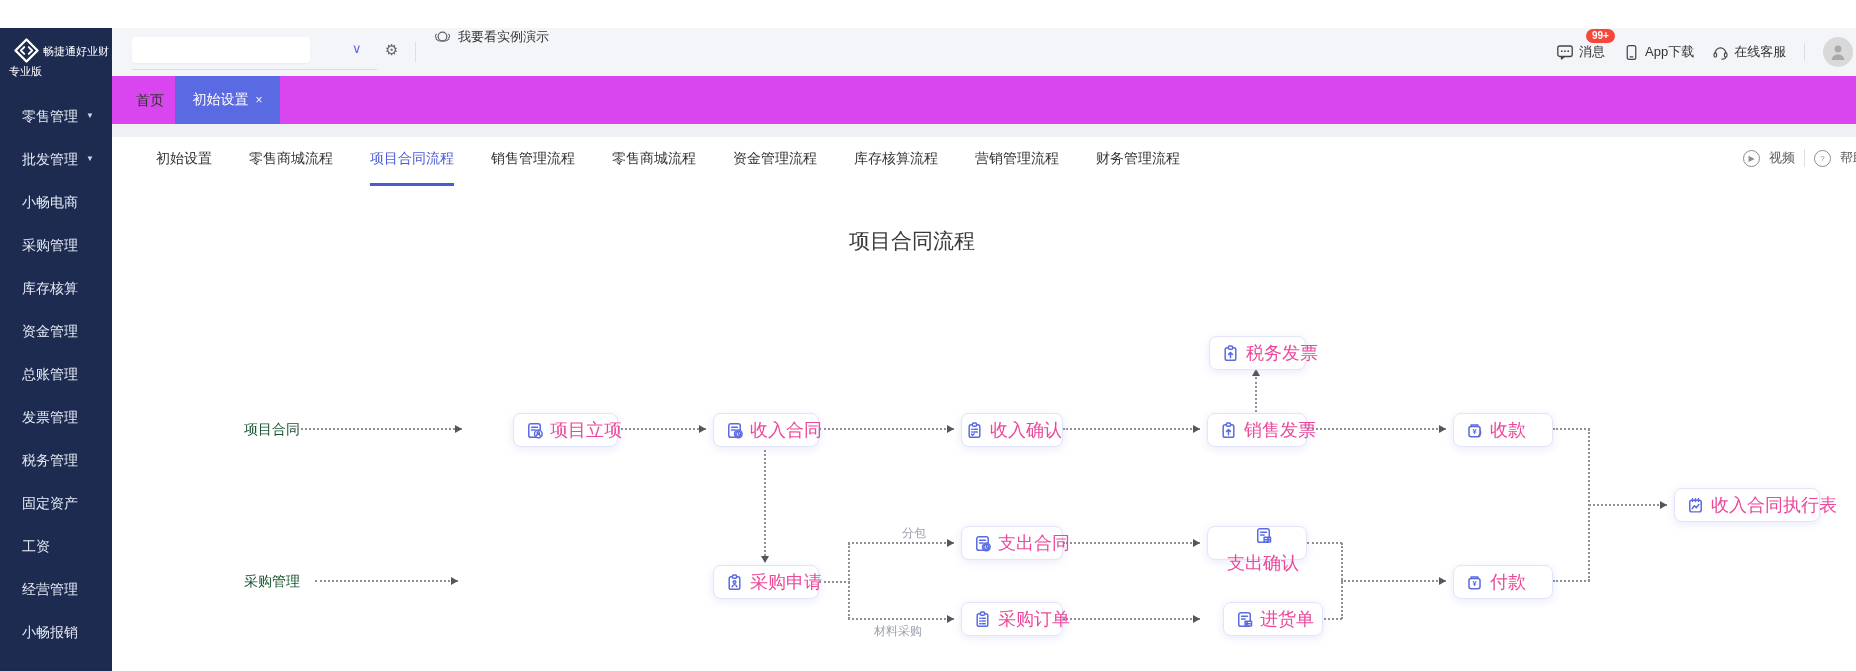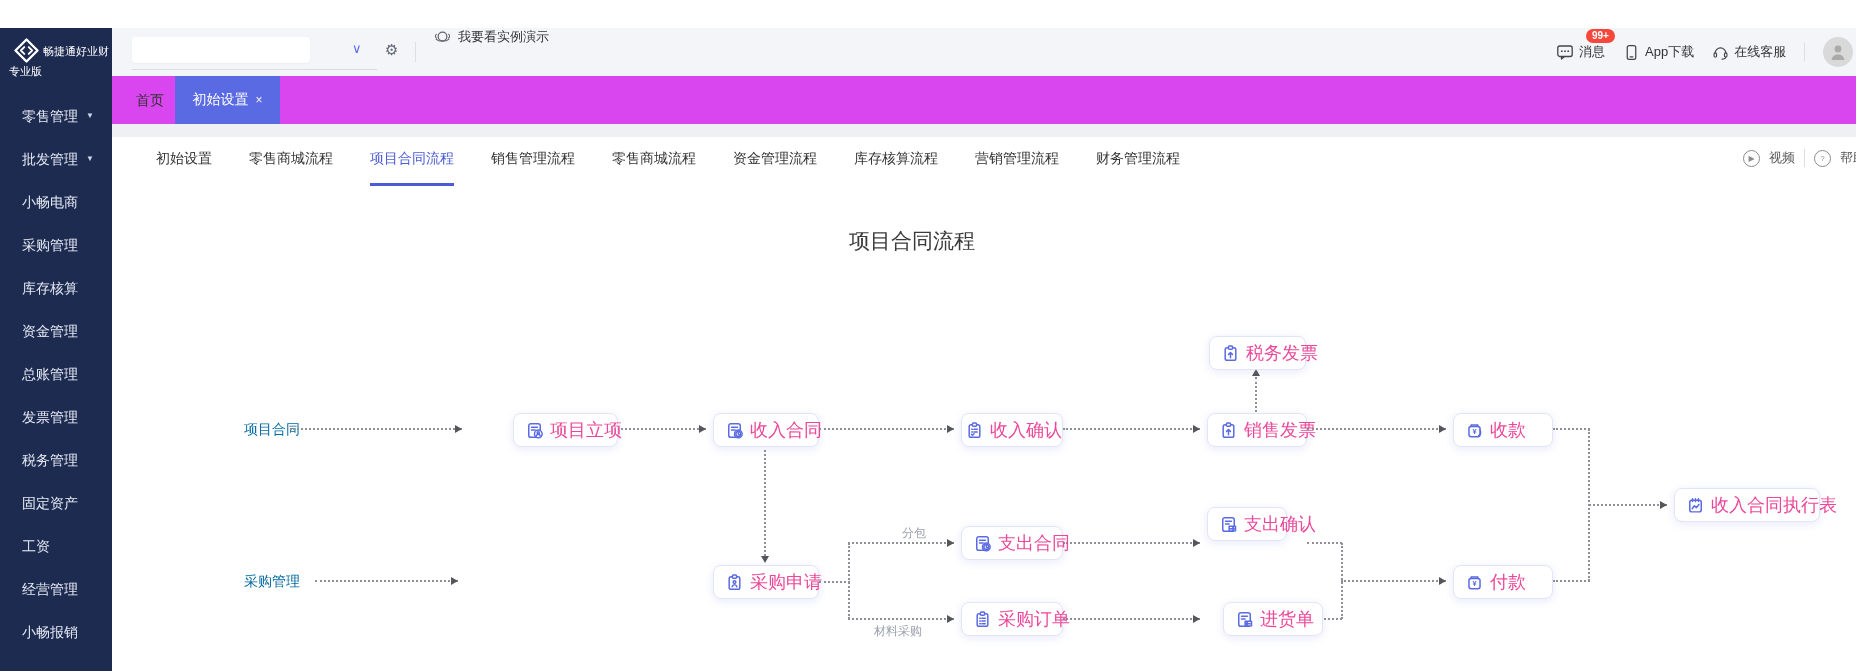--- a/index.html
+++ b/index.html
@@ -41,21 +41,21 @@
   .circle-ic{width:15px;height:15px;border:1px solid #8c8c8c;border-radius:50%;font-size:8px;line-height:15px;text-align:center;color:#8c8c8c;display:inline-block;}
   .flow-title{position:absolute;left:700px;top:90px;width:200px;text-align:center;font-size:21px;color:#3a3a3a;}
   
   .node{position:absolute;height:34px;background:#fff;border:1px solid #E2E5F8;border-radius:8px;
         box-shadow:0 2px 8px rgba(90,106,227,.14);display:flex;align-items:center;gap:7px;padding-left:12px;box-sizing:border-box;cursor:pointer;}
   .nlabel{font-size:18px;color:#ec4899;white-space:nowrap;font-family:Liberation Serif, serif;}
   .nicon{flex:0 0 auto;}
   .nicon *{stroke:#5A6AE3;fill:none;stroke-width:1.4;stroke-linecap:round;stroke-linejoin:round;}
   .nicon .wfill{fill:#fff;}
   .nicon .tx{fill:#5A6AE3;stroke:none;font-weight:bold;}
-  .lane-label{position:absolute;font-size:14px;color:#0369a1;font-weight:500;height:18px;line-height:18px;text-align:center;}
+  .lane-label{position:absolute;font-size:14px;color:#14532d;font-weight:500;height:18px;line-height:18px;text-align:center;}
   .branch-label{position:absolute;font-size:12px;color:#9aa0ab;text-align:center;}
   .hl{position:absolute;height:0;border-top:2px dotted #8f9096;}
   .vl{position:absolute;width:0;border-left:2px dotted #8f9096;}
   .arr{position:absolute;width:0;height:0;border:4px solid transparent;}
   .arr-r{border-left:7px solid #55565c;border-right:none;}
   .arr-u{border-bottom:7px solid #55565c;border-top:none;}
   .arr-d{border-top:7px solid #55565c;border-bottom:none;}
 </style>
 </head>
 <body>
@@ -307,21 +307,21 @@
     <div class="node" style="left:849px;top:389px;width:102px;">
       <svg class="nicon" width="17" height="17" viewBox="0 0 16 16">
           <rect x="2.6" y="1.6" width="10.8" height="12.8" rx="2"></rect>
           <path d="M5.2 5h5.6M5.2 7.6h3.4"></path>
           <circle class="wfill" cx="11.6" cy="11.2" r="3.6"></circle>
           <circle cx="11.6" cy="11.2" r="2.3"></circle>
           <path d="M11.6 10v1.3l.9.6"></path>
         </svg>
       <span class="nlabel">支出合同</span>
     </div>
-    <div class="node" style="left:1095px;top:370px;width:80px;">
+    <div class="node" style="left:1095px;top:389px;width:100px;flex-direction:column;">
       <svg class="nicon" width="17" height="17" viewBox="0 0 16 16">
           <rect x="2.6" y="1.6" width="10.8" height="12.8" rx="2"></rect>
           <path d="M5.2 5h5.6M5.2 7.6h3.4"></path>
           <path class="wfill" d="M8.6 9.6h6v4.4h-6z" stroke="none"></path>
           <path d="M9.4 12h4M11.8 10.4l1.6 1.6-1.6 1.6"></path>
         </svg>
       <span class="nlabel">支出确认</span>
     </div>
     <div class="node" style="left:601px;top:428px;width:106px;">
       <svg class="nicon" width="17" height="17" viewBox="0 0 16 16">

